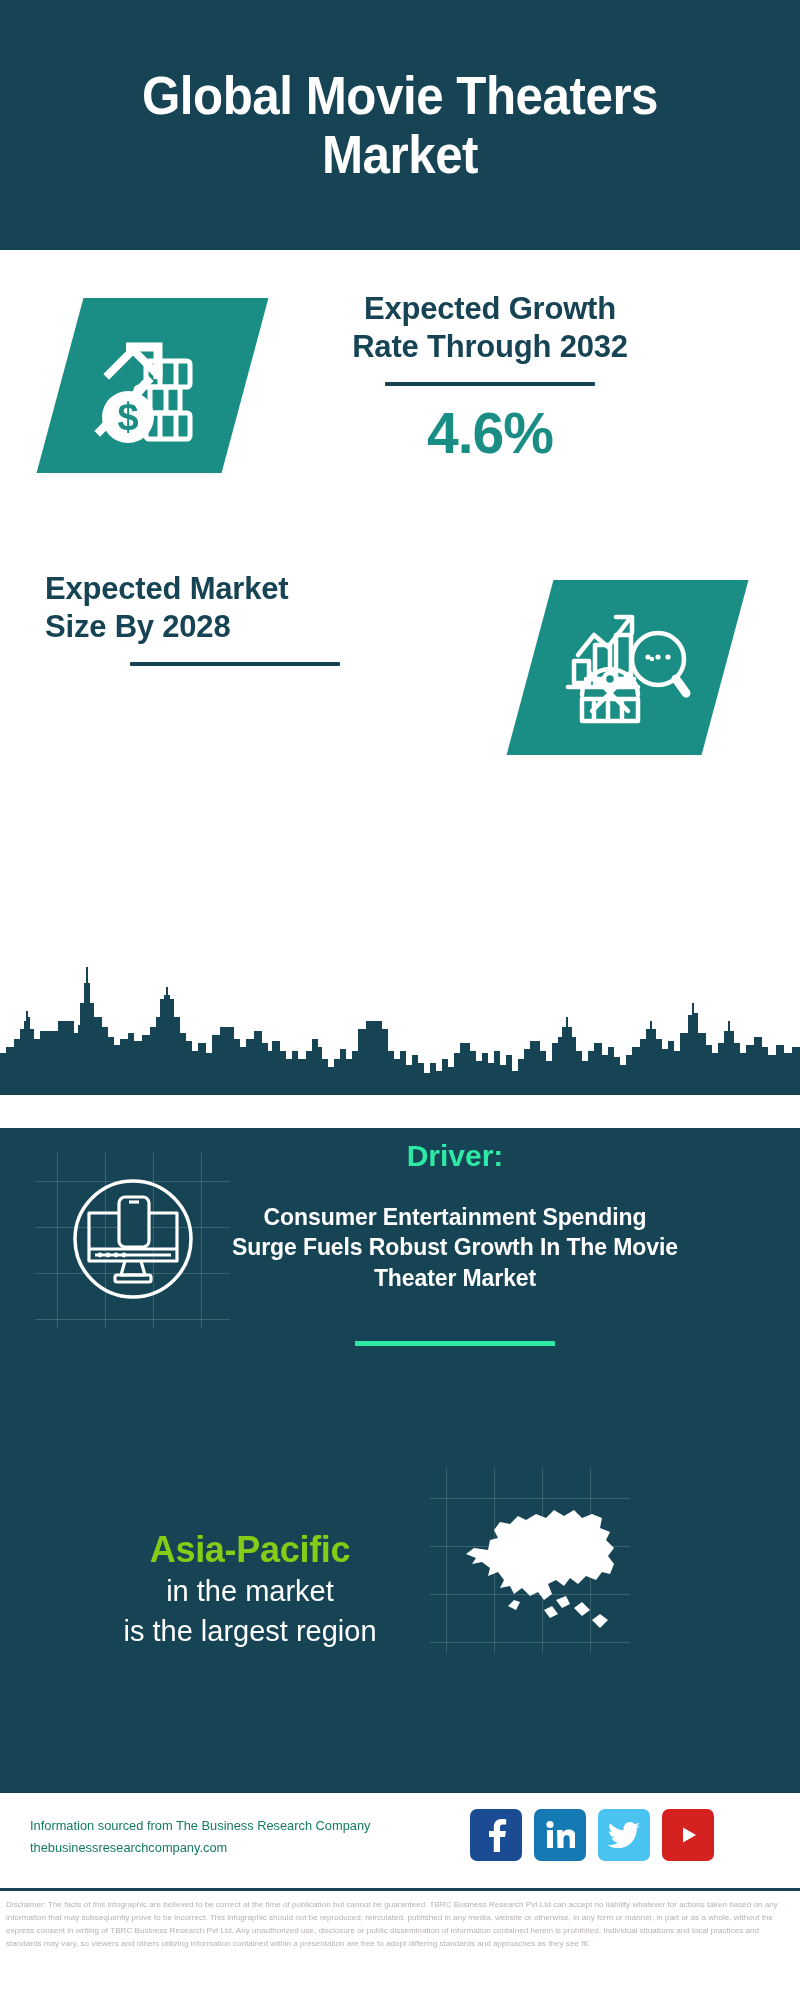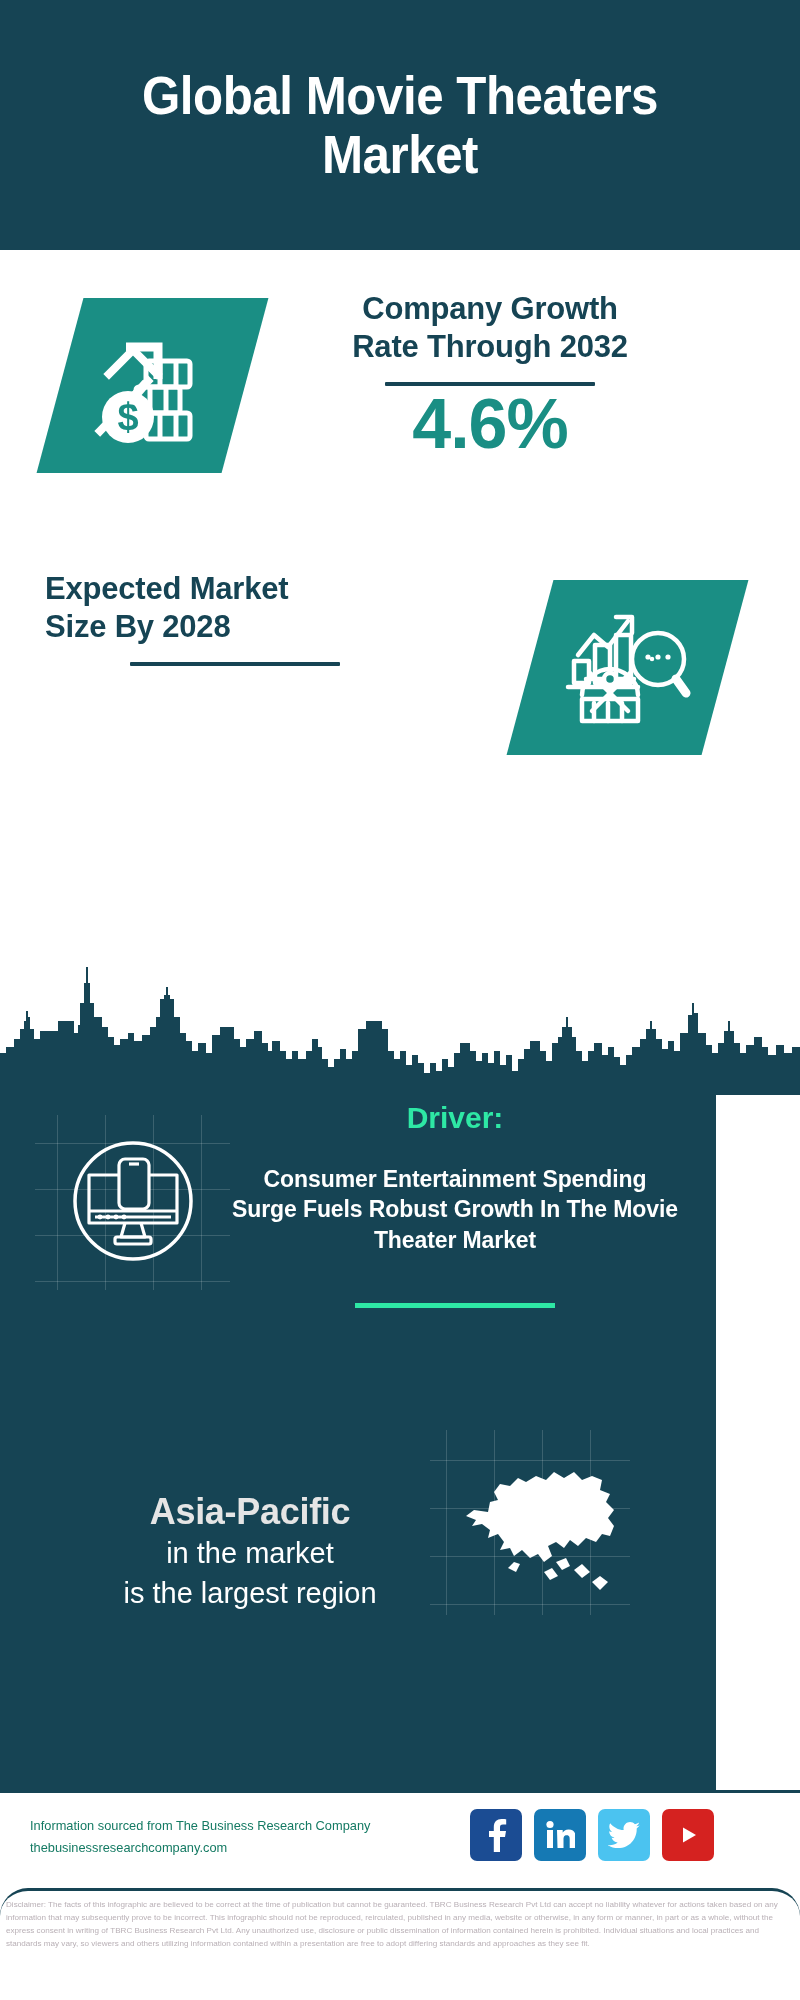--- a/index.html
+++ b/index.html
@@ -38,67 +38,67 @@
   .blk-growth-text{
     position:absolute;left:300px;top:40px;width:380px;text-align:center;
   }
   .stat-head{
     color:#164454;font-size:31px;font-weight:700;line-height:1.22;letter-spacing:-0.2px;
   }
   .rule-dark{
     width:210px;height:4px;background:#164454;margin:16px auto 0 auto;border-radius:1px;
   }
   .stat-value{
-    color:#1A8E84;font-size:70px;font-weight:700;line-height:1.1;letter-spacing:-1px;
+    color:#1A8E84;font-size:57px;font-weight:700;line-height:1.1;margin-top:16px;letter-spacing:-1px;
   }
 
   
   .blk-size-text{position:absolute;left:45px;top:320px;width:380px;text-align:left;}
   .blk-size-icon{left:530px;top:330px;width:195px;height:175px;}
 
   
   .skyline{position:absolute;left:0;top:955px;width:800px;height:140px;display:block;}
 
   
-  .dark-body{position:absolute;left:0;top:1090px;width:716px;height:700px;background:#164454;text-decoration:underline;}
+  .dark-body{position:absolute;left:0;top:1128px;width:800px;height:700px;background:#164454;text-decoration:underline;}
 
   .grid-panel{position:absolute;overflow:hidden;}
   .grid-panel .gl{position:absolute;background:rgba(255,255,255,0.16);}
 
   .driver-icon-wrap{left:35px;top:25px;width:195px;height:175px;}
   .driver-text{position:absolute;left:230px;top:10px;width:450px;text-align:center;}
   .driver-label{color:#2EE8A5;font-size:30px;font-weight:700;line-height:1.2;}
   .driver-body{
     color:#ffffff;font-size:23px;font-weight:700;line-height:1.32;margin-top:28px;letter-spacing:-0.1px;
   }
   .rule-mint{width:200px;height:5px;background:#2EE8A5;margin:48px auto 0 auto;}
 
   .region-text{position:absolute;left:50px;top:400px;width:400px;text-align:center;}
-  .region-name{color:#e5e5e5;font-size:36px;font-weight:700;line-height:1.2;letter-spacing:-0.3px;}
+  .region-name{color:#84cc16;font-size:36px;font-weight:700;line-height:1.2;letter-spacing:-0.3px;}
   .region-sub{color:#ffffff;font-size:29px;font-weight:400;line-height:1.3;margin-top:2px;}
   .map-wrap{left:430px;top:340px;width:200px;height:185px;}
 
   
   .footer{
     position:absolute;left:0;top:1790px;width:800px;height:98px;background:#ffffff;
     border-top:3px solid #164454;
   }
   .footer-text{position:absolute;left:30px;top:22px;width:520px;}
   .footer-line{color:#147A63;font-size:13.5px;line-height:1.62;font-weight:400;transform:scaleX(0.95);transform-origin:left center;}
   .socials{position:absolute;left:470px;top:16px;display:flex;gap:12px;}
   .soc{width:52px;height:52px;border-radius:7px;display:flex;align-items:center;justify-content:center;}
   .soc-fb{background:#1B4C93;}
   .soc-li{background:#1579B4;}
   .soc-tw{background:#4BC3F0;}
   .soc-yt{background:#D52220;}
 
   .disclaimer{
     position:absolute;left:0;top:1888px;width:800px;height:112px;background:#ffffff;
     border-top:3px solid #164454;
-    padding:7px 6px 0 6px;box-sizing:border-box;border-radius:28px;
+    padding:7px 6px 0 6px;box-sizing:border-box;
   }
   .disclaimer p{
     margin:0;color:#b9b0b6;font-size:8.1px;line-height:1.62;
     font-family:"Liberation Sans", sans-serif;text-align:left;word-spacing:0px;
   }
 </style>
 </head>
 <body>
 
 <div class="stage">
@@ -129,21 +129,21 @@
             <line x1="72" y1="86" x2="72" y2="112"></line>
             <line x1="88" y1="86" x2="88" y2="112"></line>
           </g>
           <circle cx="40" cy="90" r="26" fill="#ffffff"></circle>
           <text x="40" y="103" font-size="38" font-weight="700" text-anchor="middle" fill="#1A8E84" font-family="Liberation Sans, sans-serif">$</text>
         </svg>
       </div>
     </div>
 
     <div class="blk-growth-text">
-      <div class="stat-head">Company Growth</div>
+      <div class="stat-head">Expected Growth</div>
       <div class="stat-head">Rate Through 2032</div>
       <div class="rule-dark"></div>
       <div class="stat-value">4.6%</div>
     </div>
 
     <div class="blk-size-text">
       <div class="stat-head">Expected Market</div>
       <div class="stat-head">Size By 2028</div>
       <div class="rule-dark"></div>
     </div>

